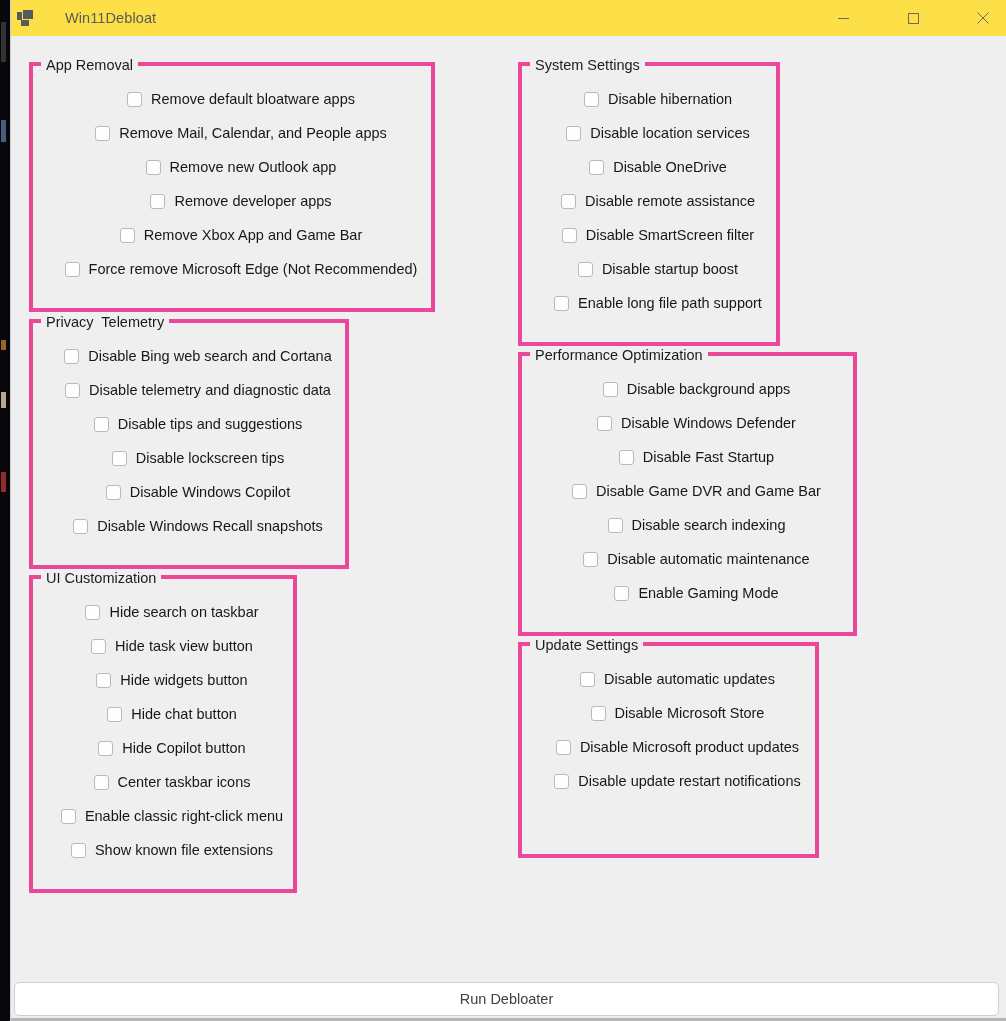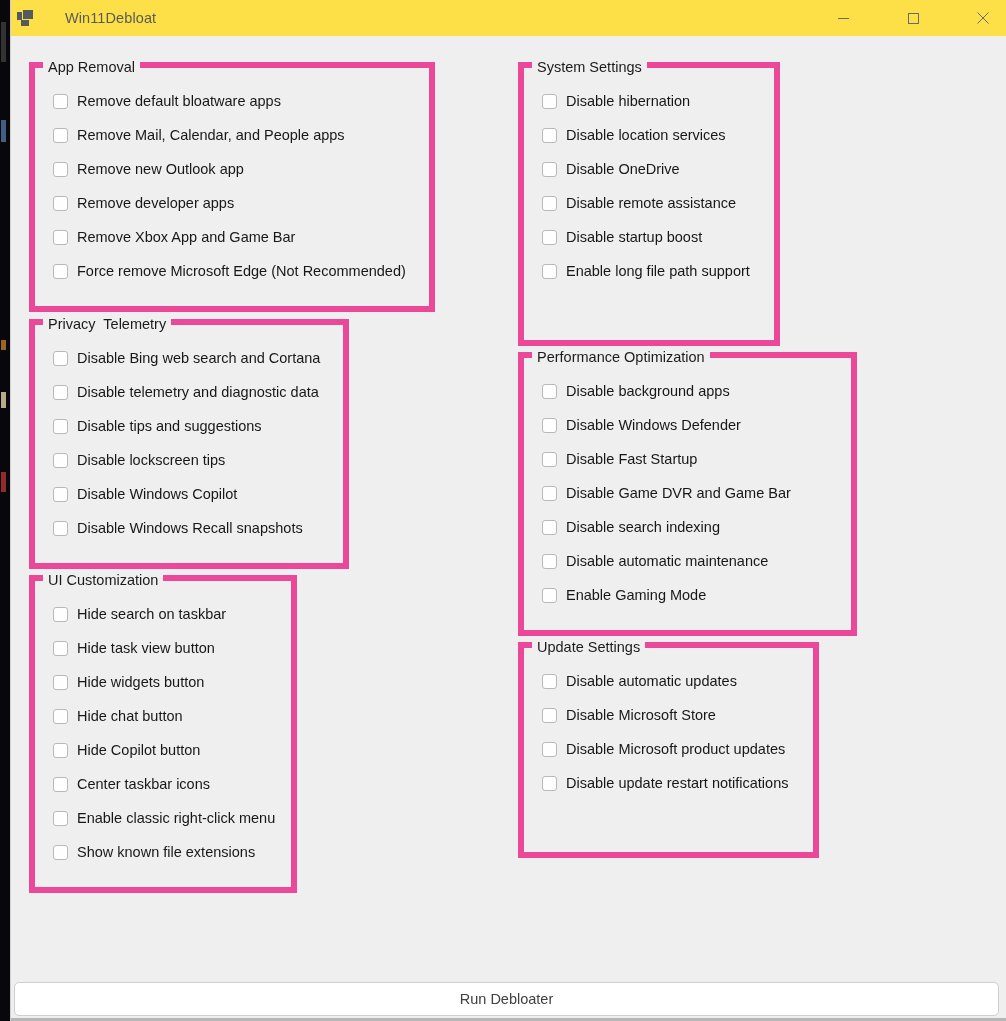--- a/index.html
+++ b/index.html
@@ -86,21 +86,21 @@
 
   
   #content {
     position: relative;
     height: 929px;
     background: #efefef;
   }
 
   .group-box {
     position: absolute;
-    border: 6px solid #ec4899;
+    border: 4px solid #ec4899;
     box-sizing: border-box;
     background: transparent;
   }
   .group-legend {
     position: absolute;
     top: -9px;
     left: 8px;
     padding: 0 5px;
     background: #efefef;
     font-size: 14.5px;
@@ -110,20 +110,21 @@
   }
   .group-items {
     padding-top: 16px;
   }
 
   .check-row {
     display: flex;
     align-items: center;
     height: 34px;
     padding-left: 18px;
+    justify-content: center;
   }
   .checkbox {
     width: 15px;
     height: 15px;
     border: 1px solid #b9b9b9;
     border-radius: 3px;
     background: #fefefe;
     box-sizing: border-box;
     flex: none;
     margin-right: 9px;
@@ -323,20 +324,24 @@
         <div class="check-row">
           <span class="checkbox"></span>
           <span class="check-label">Disable OneDrive</span>
         </div>
         <div class="check-row">
           <span class="checkbox"></span>
           <span class="check-label">Disable remote assistance</span>
         </div>
         <div class="check-row">
           <span class="checkbox"></span>
+          <span class="check-label">Disable SmartScreen filter</span>
+        </div>
+        <div class="check-row">
+          <span class="checkbox"></span>
           <span class="check-label">Disable startup boost</span>
         </div>
         <div class="check-row">
           <span class="checkbox"></span>
           <span class="check-label">Enable long file path support</span>
         </div>
       </div>
     </div>
 
     <div class="group-box" style="left:507px; top:316px; width:339px; height:284px;">

